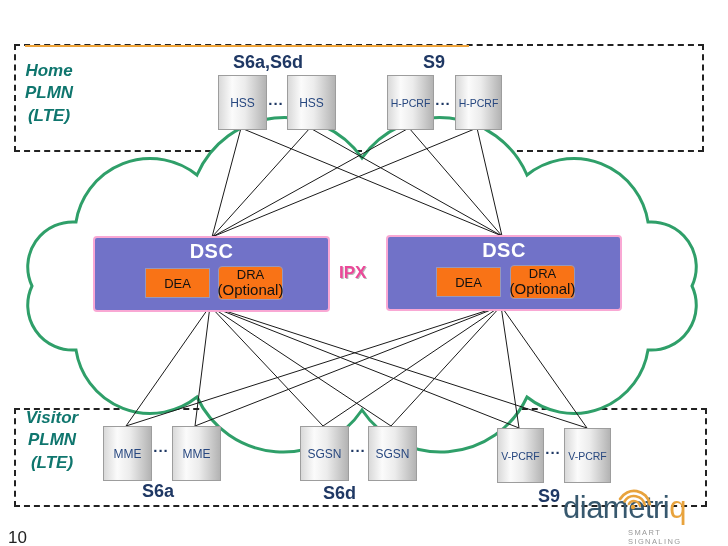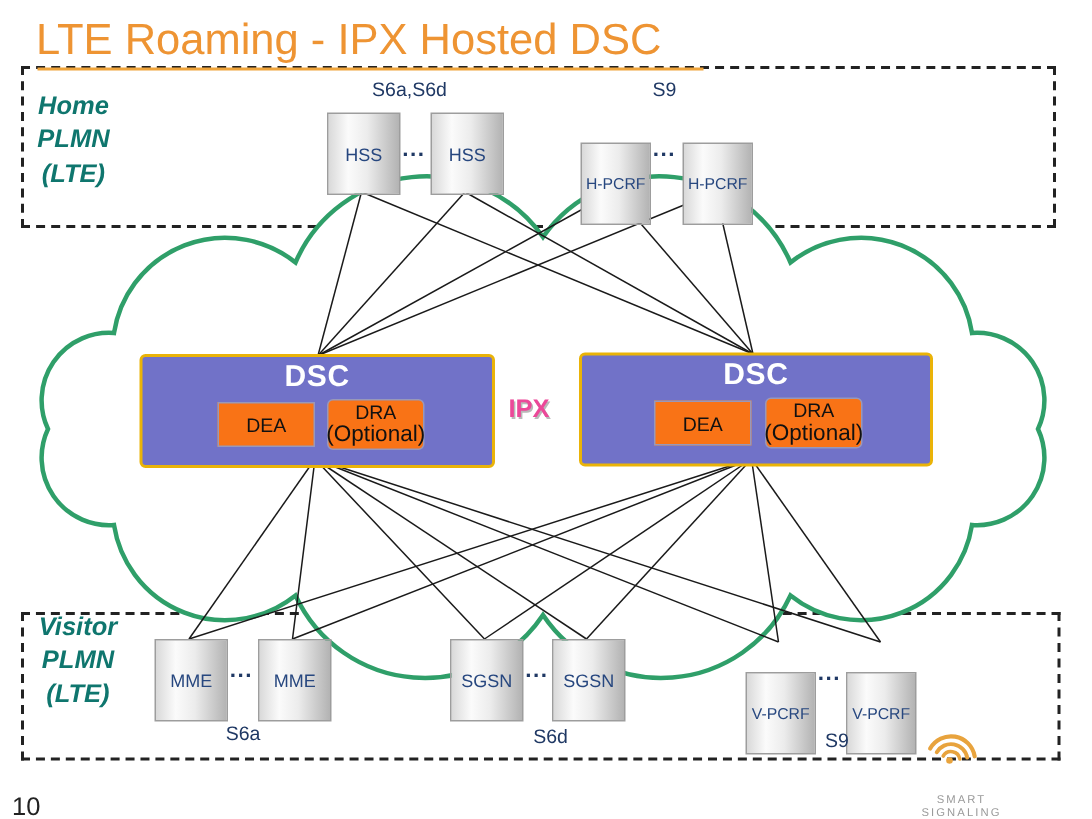--- a/index.html
+++ b/index.html
@@ -14,32 +14,32 @@
   .slide-title{position:absolute;left:24px;top:11px;font-size:29px;color:#EE9433;
                letter-spacing:0px;white-space:nowrap;z-index:2;}
   .title-underline{position:absolute;left:25px;top:45px;width:444px;height:2px;
                    background:#EFA43B;z-index:2;}
 
   .plmn-label{position:absolute;font-size:17px;font-weight:bold;color:#0f766e;
               line-height:1.32;white-space:pre-line;text-align:center;z-index:2;font-style:italic;}
   #home-label{left:16px;top:60px;width:66px;}
   #visitor-label{left:16px;top:407px;width:72px;}
 
-  .iface{position:absolute;color:#1F3864;font-weight:normal;font-size:13px;
-         text-align:center;z-index:2;white-space:nowrap;}
+  .iface{position:absolute;color:#1F3864;font-weight:bold;font-size:18px;
+         z-index:2;white-space:nowrap;}
 
   .node{position:absolute;width:47px;height:53px;z-index:2;
         background:linear-gradient(90deg,#d9d9d9 0%,#fbfbfb 28%,#ececec 55%,#b3b3b3 100%);
         border:1px solid #9d9d9d;display:flex;align-items:center;justify-content:center;
         color:#27477F;font-size:12px;}
-  .node.small{width:45px;font-size:10.5px;margin-top:20px;}
+  .node.small{width:45px;font-size:10.5px;}
   .dots{position:absolute;width:22px;text-align:center;color:#1F3864;font-weight:bold;
         font-size:15px;letter-spacing:1px;z-index:2;}
 
-  .dsc{position:absolute;background:#7172C8;border:2px solid #eab308;border-radius:4px;
+  .dsc{position:absolute;background:#7172C8;border:2px solid #f9a8d4;border-radius:4px;
        z-index:2;}
   #dsc-left{left:93px;top:236px;width:233px;height:72px;}
   #dsc-right{left:386px;top:235px;width:232px;height:72px;}
   .dsc-title{text-align:center;color:#ffffff;font-weight:bold;font-size:20px;
              margin-top:2px;letter-spacing:0.5px;}
   .subbox{position:absolute;background:#f97316;border:1px solid #9898BA;color:#111;
           display:flex;flex-direction:column;align-items:center;justify-content:center;}
   .dea{left:50px;top:30px;width:63px;height:28px;font-size:13px;}
   .dra{left:123px;top:28px;width:63px;height:32px;font-size:13px;border-radius:4px;
        line-height:1.05;}
@@ -48,21 +48,21 @@
   #dsc-right .dra{left:122px;}
 
   .ipx-label{position:absolute;left:339px;top:263px;font-size:17px;font-weight:bold;
              color:#ec4899;text-shadow:1px 1px 0 #b9b9b9;z-index:2;}
 
   .page-number{position:absolute;left:8px;top:528px;font-size:17px;color:#222;z-index:2;}
 
   .logo-word{position:absolute;left:563px;top:490px;font-size:31px;color:#37586E;
              letter-spacing:-0.5px;z-index:3;white-space:nowrap;}
   .logo-word .accent{color:#E8A33D;}
-  .logo-tagline{position:absolute;left:599px;top:528px;width:84px;text-align:center;
+  .logo-tagline{position:absolute;left:628px;top:528px;width:84px;text-align:left;
                 font-size:7.5px;letter-spacing:1.4px;color:#999;z-index:3;}
   .signal-svg{position:absolute;left:610px;top:480px;z-index:3;}
 </style>
 </head>
 <body>
 
 <div class="stage">
 
   <div class="plmn-box" id="home-box"></div>
   <div class="plmn-box" id="visitor-box"></div>
@@ -98,21 +98,20 @@
       <line x1="323" y1="426" x2="501" y2="306"></line>
       <line x1="391" y1="426" x2="210" y2="306"></line>
       <line x1="391" y1="426" x2="501" y2="306"></line>
       <line x1="519" y1="428" x2="210" y2="306"></line>
       <line x1="519" y1="428" x2="501" y2="306"></line>
       <line x1="587" y1="428" x2="210" y2="306"></line>
       <line x1="587" y1="428" x2="501" y2="306"></line>
     </g>
   </svg>
 
-  <div class="slide-title">LTE Roaming - IPX Hosted DSC</div>
   <div class="title-underline"></div>
 
   <div class="plmn-label" id="home-label">Home
 PLMN
 (LTE)</div>
   <div class="iface" style="left:233px;top:52px;width:80px;">S6a,S6d</div>
   <div class="iface" style="left:423px;top:52px;width:40px;">S9</div>
 
   <div class="node" style="left:218px;top:75px;">HSS</div>
   <div class="dots" style="left:265px;top:91px;">...</div>
@@ -147,29 +146,30 @@
 (LTE)</div>
 
   <div class="node" style="left:103px;top:426px;">MME</div>
   <div class="dots" style="left:150px;top:438px;">...</div>
   <div class="node" style="left:172px;top:426px;">MME</div>
   <div class="iface" style="left:142px;top:481px;width:40px;">S6a</div>
 
   <div class="node" style="left:300px;top:426px;">SGSN</div>
   <div class="dots" style="left:347px;top:438px;">...</div>
   <div class="node" style="left:368px;top:426px;">SGSN</div>
-  <div class="iface" style="left:347px;top:483px;width:40px;">S6d</div>
+  <div class="iface" style="left:323px;top:483px;width:40px;">S6d</div>
 
   <div class="node small" style="left:497px;top:428px;">V-PCRF</div>
   <div class="dots" style="left:542px;top:440px;">...</div>
   <div class="node small" style="left:564px;top:428px;">V-PCRF</div>
   <div class="iface" style="left:538px;top:486px;width:40px;">S9</div>
 
   <div class="page-number">10</div>
 
+  <div class="logo-word"><span>diametri</span><span class="accent">q</span></div>
   <svg class="signal-svg" width="46" height="30">
     <g fill="none" stroke="#E8A33D" stroke-linecap="round">
       <path d="M 18.8 24 A 6 6 0 0 1 29.9 26" stroke-width="2.4"></path>
       <path d="M 14.5 21.5 A 11 11 0 0 1 34.8 25.1" stroke-width="2.6"></path>
       <path d="M 10.1 19 A 16 16 0 0 1 39.8 24.2" stroke-width="2.8"></path>
     </g>
     <circle cx="23" cy="27" r="2.2" fill="#E8A33D"></circle>
   </svg>
   <div class="logo-tagline">SMART SIGNALING</div>
 

